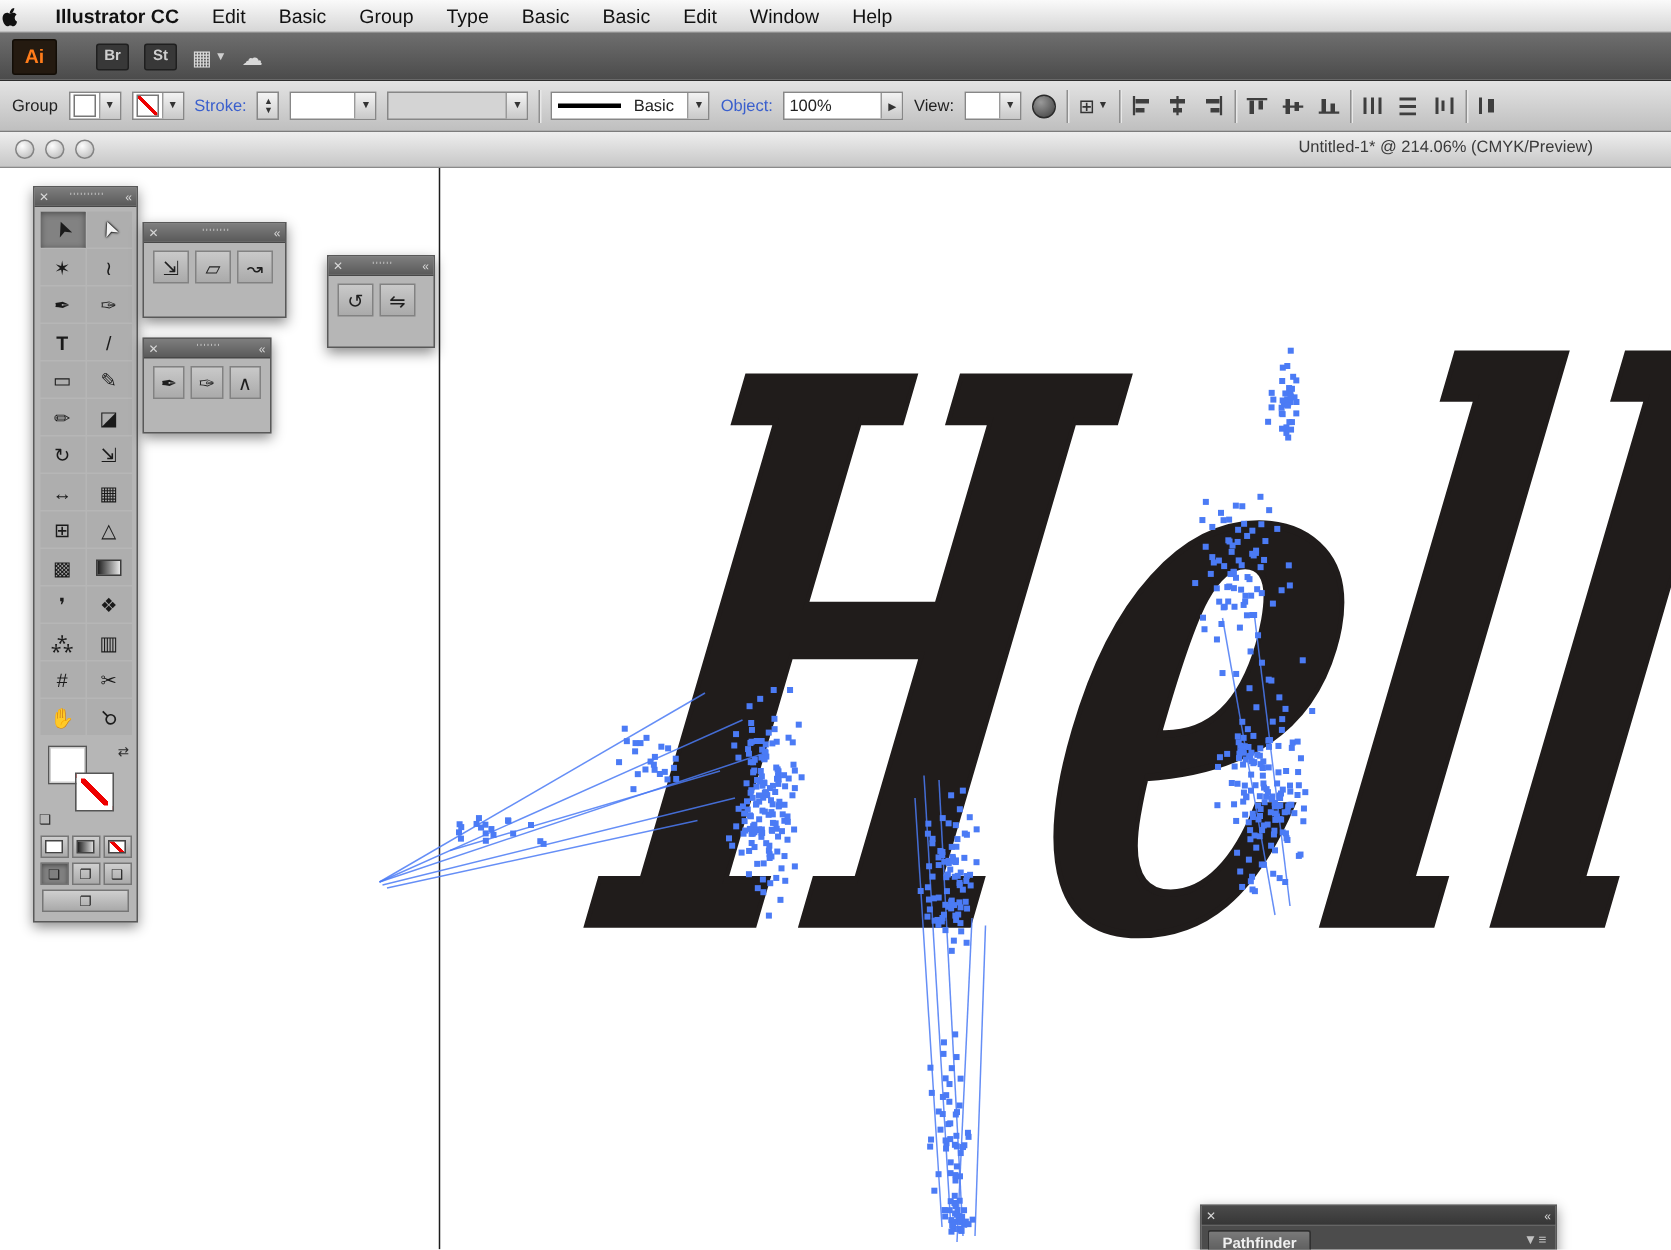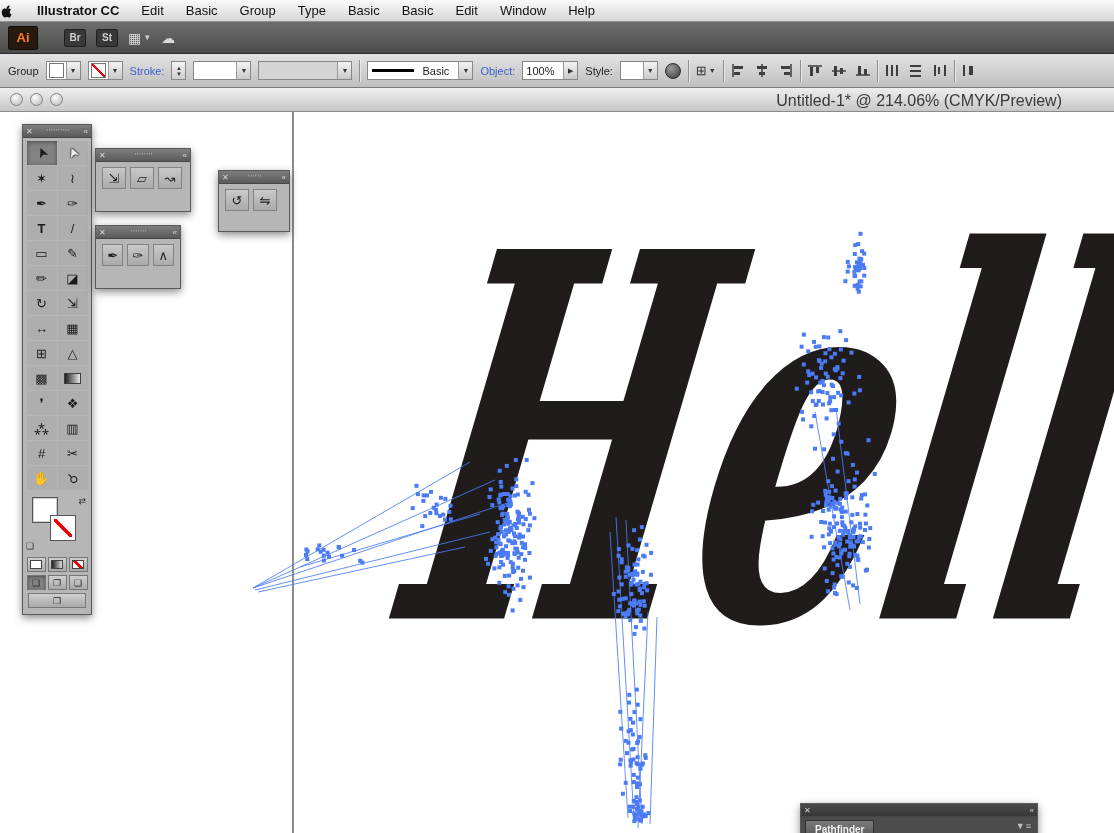--- a/index.html
+++ b/index.html
@@ -47,21 +47,21 @@
   .aicons { display:flex; gap:10px; align-items:center; }
   .ai-svg { display:block; }
   .ai-svg rect { fill:#3e3e3e; }
   .ai-svg line { stroke:#3e3e3e; stroke-width:1.5; }
 
   
   #titlebar { position:absolute; left:0; top:88px; width:1114px; height:24px;
     background:linear-gradient(#eeeeee,#c7c7c7); border-bottom:1px solid #8a8a8a; z-index:20; }
   .tl { position:absolute; top:5px; width:13px; height:13px; border-radius:50%;
     background:radial-gradient(circle at 35% 30%, #fdfdfd, #b5b5b5); border:1px solid #848484; }
-  #titlebar .doc-title { position:absolute; right:52px; top:4px; font-size:16px; color:#3a3a3a; }
+  #titlebar .doc-title { position:absolute; right:52px; top:4px; font-size:11px; color:#3a3a3a; }
 
   
   #canvas { position:absolute; left:0; top:112px; width:1114px; height:721px; background:#fff; }
   #canvas svg { position:absolute; left:0; top:0; }
 
   
   .fpanel { position:absolute; background:#b6b6b6; border:1px solid #595959;
     box-shadow:0 3px 8px rgba(0,0,0,.45); z-index:30; }
   .fhead { height:13px; background:linear-gradient(#7e7e7e,#5a5a5a); border-bottom:1px solid #474747;
     display:flex; align-items:center; color:#d8d8d8; font-size:8px; padding:0 3px; }
@@ -164,25 +164,25 @@
     <span class="ddtext" style="flex:1"></span>
     <span class="ddbtn">▼</span>
   </span>
   <span class="vr"></span>
   <span class="dd" style="width:106px">
     <span class="strokeline"></span>
     <span class="ddtext" style="flex:1">Basic</span>
     <span class="ddbtn">▼</span>
   </span>
   <span class="link">Object:</span>
-  <span class="dd field" style="width:56px">
+  <span class="dd field" style="width:80px">
     <span class="val" style="flex:1">100%</span>
     <span class="ddbtn">▶</span>
   </span>
-  <span>Style:</span>
+  <span>View:</span>
   <span class="dd" style="width:38px">
     <span class="ddtext" style="flex:1"></span>
     <span class="ddbtn">▼</span>
   </span>
   <span class="globe"></span>
   <span class="vr"></span>
   <span class="cbtn">⊞<span style="font-size:7px">▼</span></span>
   <span class="vr"></span>
 
   <span class="aicons">

